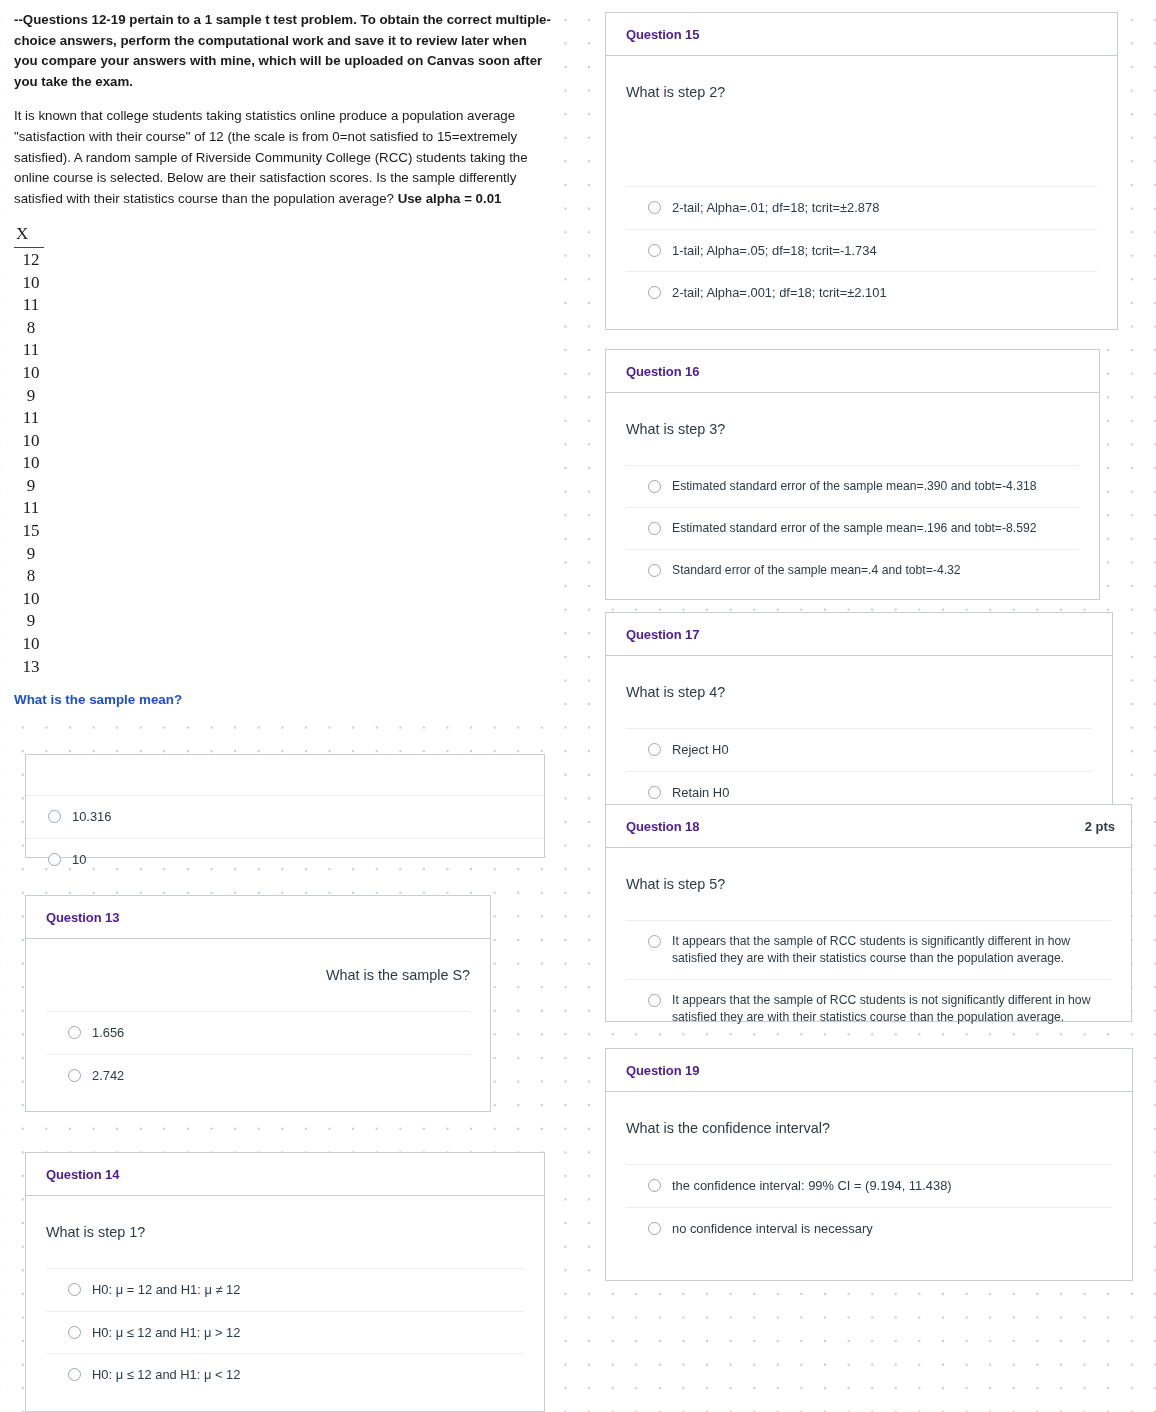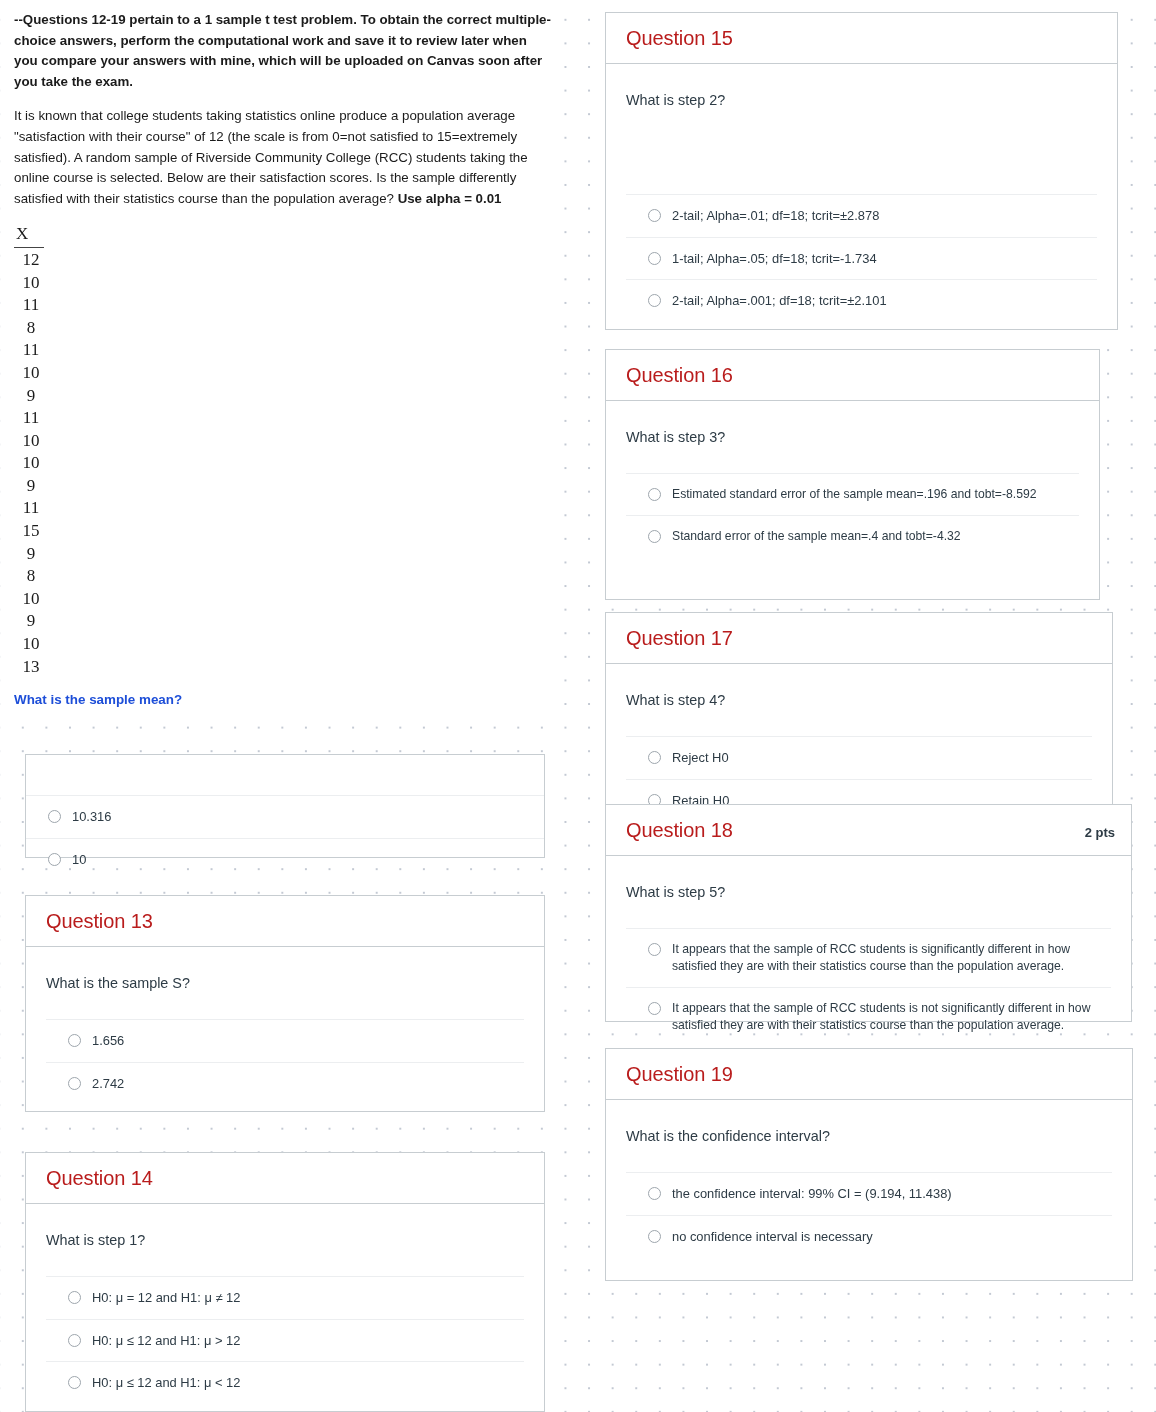--- a/index.html
+++ b/index.html
@@ -97,23 +97,23 @@
     box-sizing: border-box;
   }
   .card-header {
     border-bottom: 1px solid #c7cdd1;
     padding: 14px 16px 13px 20px;
     display: flex;
     align-items: baseline;
     justify-content: space-between;
   }
   .card-title {
-    font-size: 20px;
-    font-weight: normal;
-    color: #b91c1c;
+    font-size: 13px;
+    font-weight: bold;
+    color: #4c1d95;
     letter-spacing: -0.1px;
   }
   .card-points {
     font-size: 13px;
     font-weight: bold;
     color: #2d3b45;
     white-space: nowrap;
   }
   .card-body { padding: 26px 20px 18px 20px; }
   .q-text {
@@ -202,21 +202,21 @@
           <span class="radio"></span>
           <span class="answer-label">10.316</span>
         </div>
         <div class="answer">
           <span class="radio"></span>
           <span class="answer-label">10</span>
         </div>
       </div>
     </div>
 
-    <div class="card" style="left:25px; top:895px; width:520px; height:217px;">
+    <div class="card" style="left:25px; top:895px; width:466px; height:217px;text-align:right;">
       <div class="card-header">
         <span class="card-title">Question 13</span>
         <span class="card-points"></span>
       </div>
       <div class="card-body">
         <p class="q-text">What is the sample S?</p>
         <div class="answers">
           <div class="answer">
             <span class="radio"></span>
             <span class="answer-label">1.656</span>
@@ -282,20 +282,24 @@
     </div>
 
     <div class="card" style="left:10px; top:349px; width:495px; height:251px;">
       <div class="card-header">
         <span class="card-title">Question 16</span>
         <span class="card-points"></span>
       </div>
       <div class="card-body">
         <p class="q-text">What is step 3?</p>
         <div class="answers">
+          <div class="answer sm">
+            <span class="radio"></span>
+            <span class="answer-label">Estimated standard error of the sample mean=.390 and tobt=-4.318</span>
+          </div>
           <div class="answer sm">
             <span class="radio"></span>
             <span class="answer-label">Estimated standard error of the sample mean=.196 and tobt=-8.592</span>
           </div>
           <div class="answer sm">
             <span class="radio"></span>
             <span class="answer-label">Standard error of the sample mean=.4 and tobt=-4.32</span>
           </div>
         </div>
       </div>

